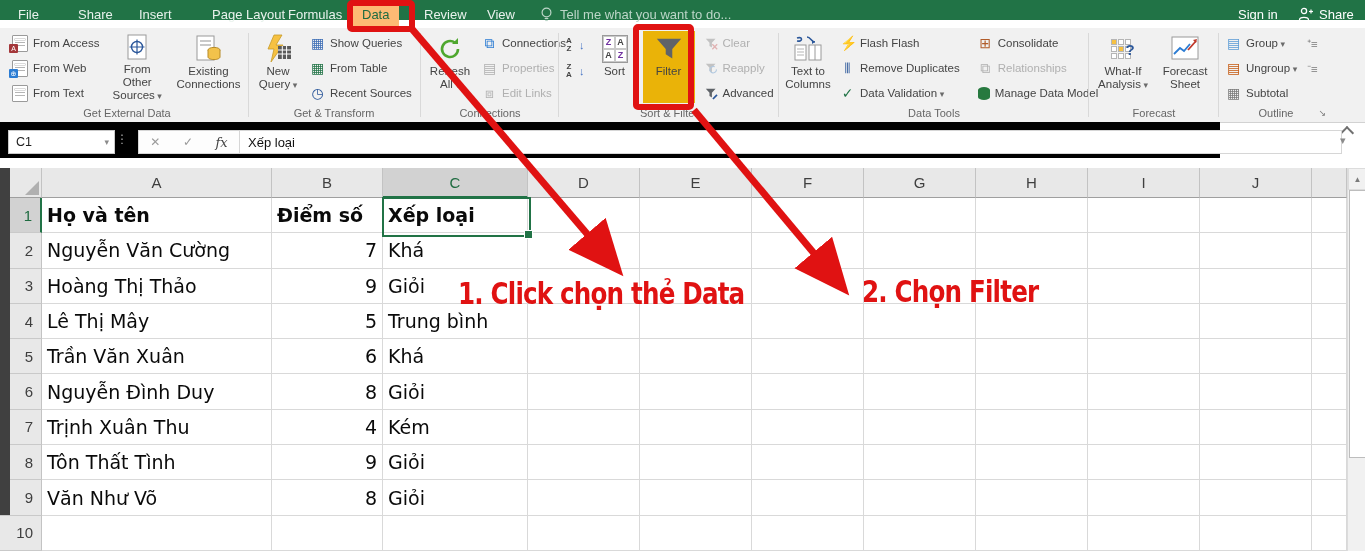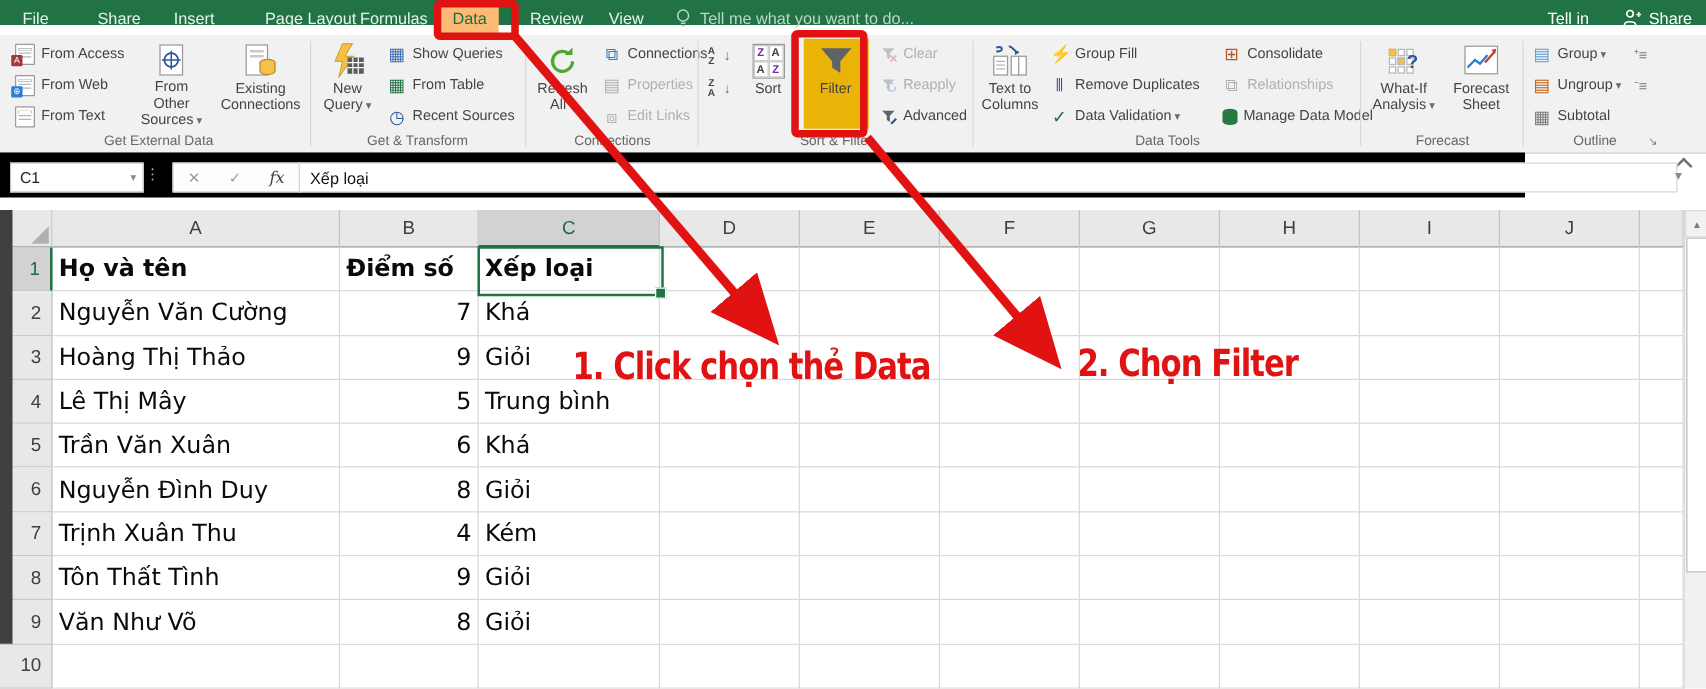--- a/index.html
+++ b/index.html
@@ -118,21 +118,21 @@
   <button class="mtab" style="left:477px">View</button>
   <div class="tellme">
     <svg width="13" height="15" viewBox="0 0 13 15">
       <circle cx="6.5" cy="5.5" r="4.4" fill="none" stroke="#bcd6c8" stroke-width="1.2"></circle>
       <line x1="4.7" y1="11.5" x2="8.3" y2="11.5" stroke="#bcd6c8" stroke-width="1.2"></line>
       <line x1="5.2" y1="13.5" x2="7.8" y2="13.5" stroke="#bcd6c8" stroke-width="1.2"></line>
     </svg>
     <span>Tell me what you want to do...</span>
   </div>
   <div class="tb-right" style="left:1238px">
-    <span>Tell in</span>
+    <span>Sign in</span>
   </div>
   <div class="tb-right" style="left:1298px;gap:6px">
     <svg width="15" height="14" viewBox="0 0 15 14">
       <circle cx="6" cy="4" r="2.6" fill="none" stroke="#fff" stroke-width="1.3"></circle>
       <path d="M1.5 13 C1.5 9.5 10.5 9.5 10.5 13" fill="none" stroke="#fff" stroke-width="1.3"></path>
       <line x1="11" y1="4.5" x2="15" y2="4.5" stroke="#fff" stroke-width="1.2"></line>
       <line x1="13" y1="2.5" x2="13" y2="6.5" stroke="#fff" stroke-width="1.2"></line>
     </svg>
     <span>Share</span>
   </div>
@@ -325,21 +325,21 @@
               <path d="M4 13h7M4 16h7M4 19h7" stroke="#b5b5b5"></path>
               <rect x="16" y="9" width="12" height="15" fill="#fff" stroke="#9a9a9a"></rect>
               <path d="M22 9v15" stroke="#9a9a9a"></path>
             </svg>
         </span>
         <span class="blbl">Text to Columns</span>
       </button>
       <div class="vstack">
         <button class="sbtn">
           <span class="glyph" style="color:#f0a30a">⚡</span>
-          <span>Group Fill</span>
+          <span>Flash Flash</span>
         </button>
         <button class="sbtn">
           <span class="glyph" style="color:#2b579a">⫴</span>
           <span>Remove Duplicates</span>
         </button>
         <button class="sbtn">
           <span class="glyph" style="color:#217346">✓</span>
           <span class="dd">Data Validation</span>
         </button>
       </div>

